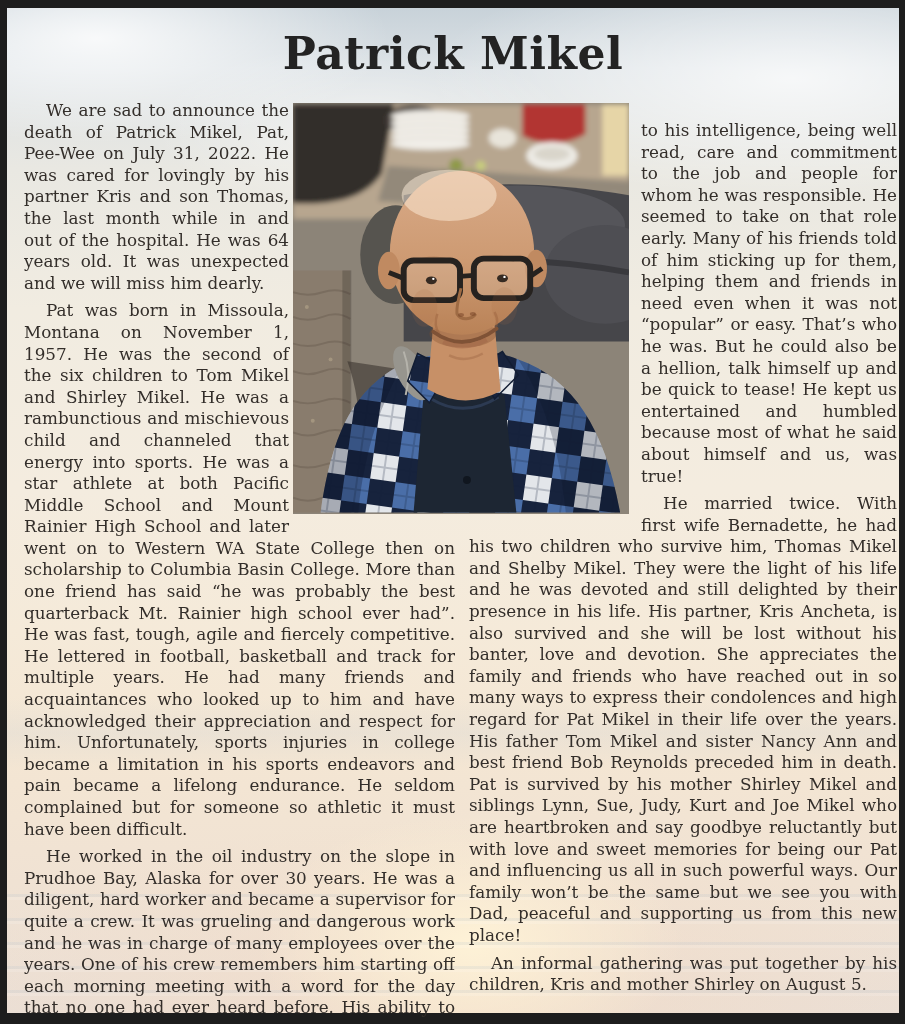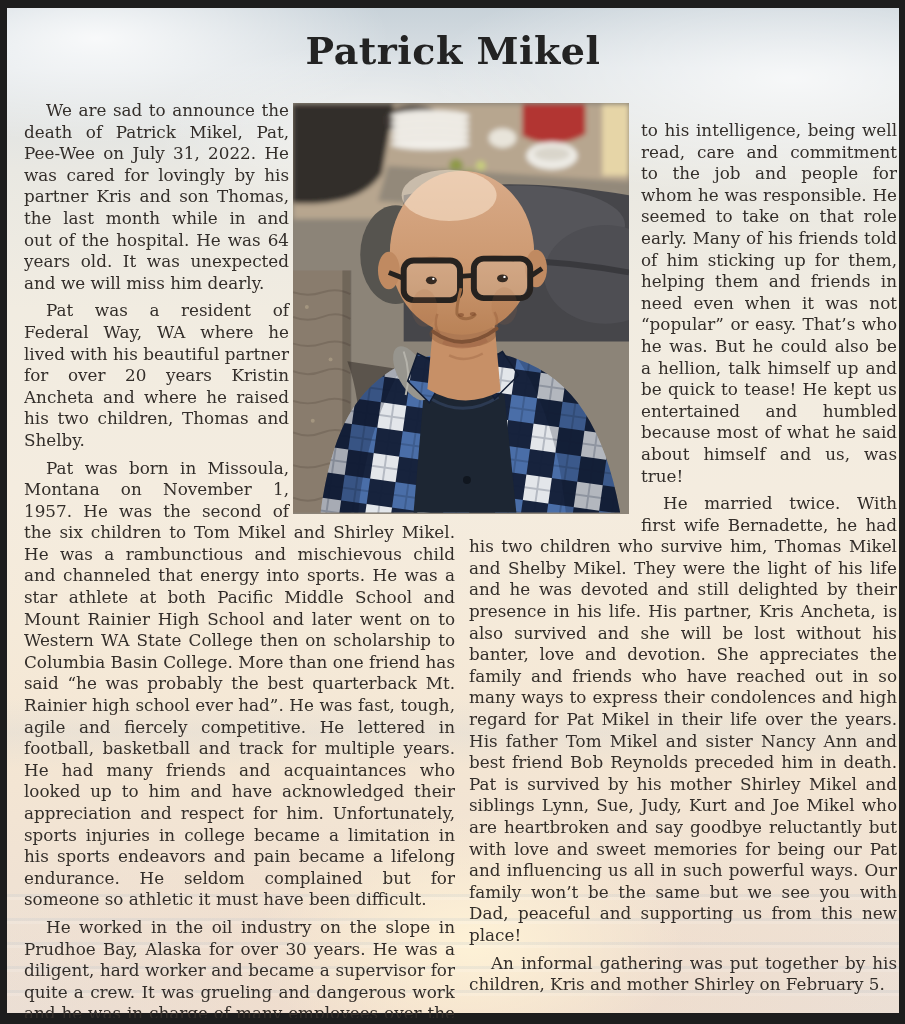--- a/index.html
+++ b/index.html
@@ -28,21 +28,21 @@
       rgba(163,186,205,.28) 11px 14px,
       rgba(255,255,255,.25) 14px 17px,
       rgba(163,186,205,0) 17px 24px);
   }
   .mid-haze{
     position:absolute;left:0;right:0;top:690px;height:70px;z-index:0;opacity:.5;
     background:linear-gradient(180deg,rgba(190,203,216,0),rgba(190,203,216,.35) 50%,rgba(190,203,216,0));
   }
   .title{
     position:absolute;top:20px;left:0;width:100%;margin:0;text-align:center;
-    font-size:38px;font-weight:bold;color:#232323;letter-spacing:.5px;z-index:3;
+    font-size:44px;font-weight:bold;color:#232323;letter-spacing:.5px;z-index:3;
   }
   .photo{
     position:absolute;left:286px;top:95px;width:336px;height:411px;z-index:2;
     background:#8c8478;overflow:hidden;
   }
   .photo svg{display:block;width:100%;height:100%;}
   .col{
     position:absolute;top:92px;height:918px;overflow:hidden;z-index:2;
     font-size:16.8px;line-height:21.6px;color:#332e2a;text-align:justify;
   }
@@ -184,28 +184,27 @@
       <path d="M152,240 Q173,250 196,238" stroke="rgba(160,100,70,.45)" stroke-width="5" fill="none"></path>
       <path d="M158,254 Q174,262 192,252" stroke="rgba(150,95,60,.35)" stroke-width="2.5" fill="none"></path>
       <ellipse cx="133" cy="206" rx="13" ry="19" fill="rgba(170,110,70,.15)"></ellipse>
       <ellipse cx="214" cy="204" rx="13" ry="19" fill="rgba(170,110,70,.15)"></ellipse>
     </svg>
   </div>
 
   <div class="col col1">
     <div class="spacer-r"></div>
     <p class="para">We are sad to announce the death of Patrick Mikel, Pat, Pee-Wee on July 31, 2022.  He was cared for lovingly by his partner Kris and son Thomas, the last month while in and out of the hospital. He was 64 years old. It was unexpected and we will miss him dearly.</p>
-    <p class="para">Pat was a resident of Federal Way, WA where he lived with his beautiful partner for over 20 years Kristin Ancheta and where he raised his two children, Thomas and Shelby.</p>
     <p class="para">Pat was born in Missoula, Montana on November 1, 1957. He was the second of the six children to Tom Mikel and Shirley Mikel.  He was a rambunctious and mischievous child and channeled that energy into sports. He was a star athlete at both Pacific Middle School and Mount Rainier High School and later went on to Western WA State College then on scholarship to Columbia Basin College. More than one friend has said “he was probably the best quarterback Mt. Rainier high school ever had”. He was fast, tough, agile and fiercely competitive. He  lettered in football, basketball and track for multiple years. He had many friends and acquaintances who looked up to him and have acknowledged their appreciation and respect for him. Unfortunately, sports injuries in college became a limitation in his sports endeavors and pain became a lifelong endurance. He seldom complained but for someone so athletic it must have been difficult.</p>
     <p class="para">He worked in the oil industry on the slope in Prudhoe Bay, Alaska for over 30 years. He was a diligent, hard worker and became a supervisor for quite a crew. It was grueling and dangerous work and he was in charge of many employees over the years. One of his crew remembers him starting off each morning meeting with a word for the day that no one had ever heard before. His ability to lead and teach was a testament</p>
   </div>
 
   <div class="col col2">
     <div class="spacer-l"></div>
     <p class="para cont">to his intelligence, being well read, care and commitment to the job and people for whom he was responsible. He seemed to take on that role early.  Many of his friends told of him sticking up for them, helping them and friends in need even when it was not “popular” or easy. That’s who he was. But he could also be a hellion, talk himself up and be quick to tease!  He kept us entertained and humbled because most of what he said about himself and us, was true!</p>
     <p class="para">He married twice. With first wife Bernadette, he had his two children who survive him, Thomas Mikel and Shelby Mikel. They were the light of his life and he was devoted and still delighted by their presence in his life. His partner, Kris Ancheta, is also survived and she will be lost without his banter, love and devotion. She appreciates the family and friends who have reached out in so many ways to express their condolences and high regard for Pat Mikel in their life over the years. His father Tom Mikel and sister Nancy Ann and best friend Bob Reynolds preceded him in death. Pat is survived by his mother Shirley Mikel and siblings Lynn, Sue, Judy, Kurt and Joe Mikel who are heartbroken and say goodbye reluctantly but with love and sweet memories for being our Pat and influencing us all in such powerful ways.  Our family won’t be the same but we see you with Dad, peaceful and supporting us from this new place!</p>
-    <p class="para">An informal gathering was put together by his children, Kris and mother Shirley on February 5.</p>
+    <p class="para">An informal gathering was put together by his children, Kris and mother Shirley on August 5.</p>
     <div class="celebration">
       <div>A formal celebration of Pat’s life will be held:</div>
 
     </div>
   </div>
 </div>
 
 </body></html>

